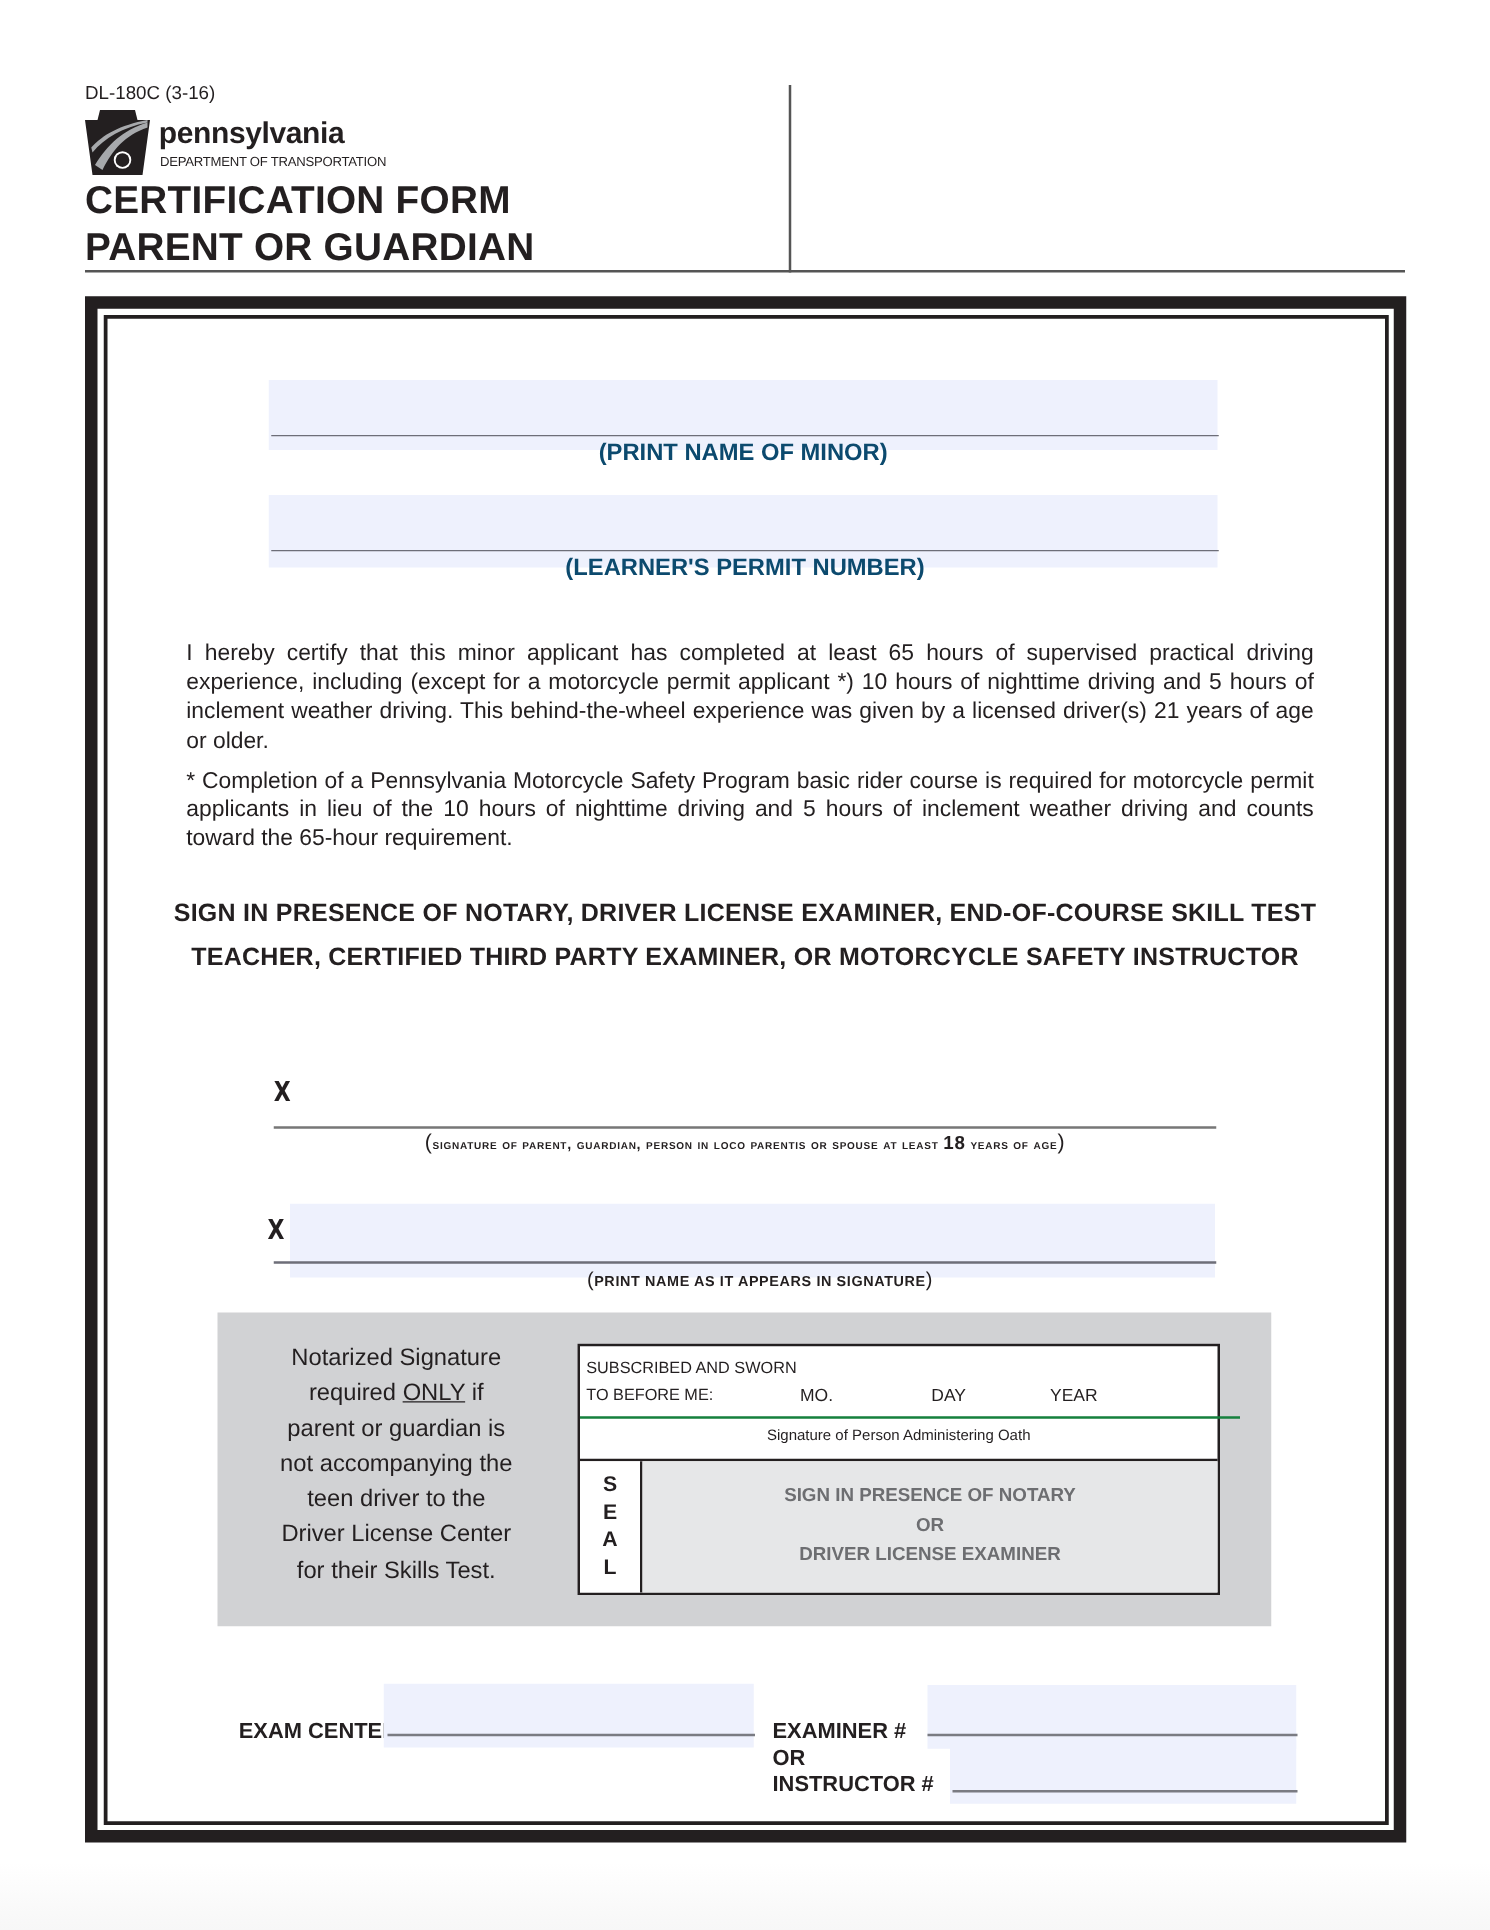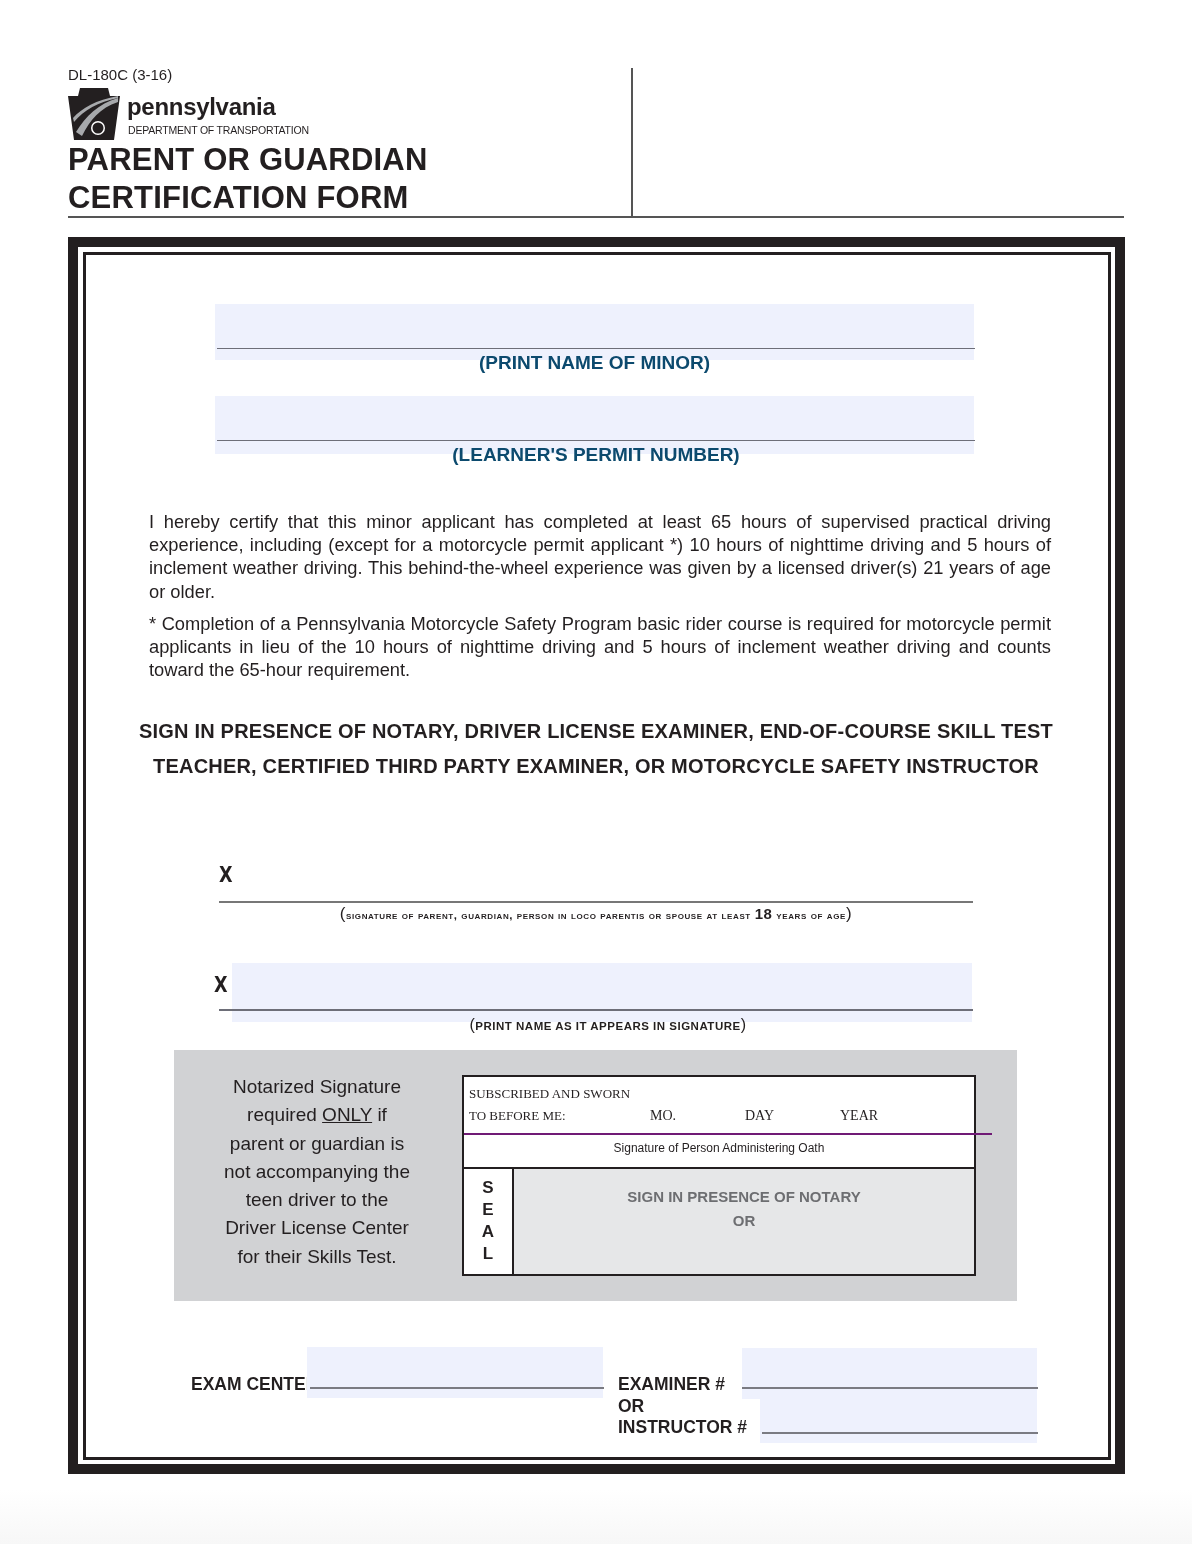--- a/index.html
+++ b/index.html
@@ -60,25 +60,25 @@
   #print-field { left: 232px; top: 963px; width: 740px; height: 59px; }
   #print-line { left: 219px; top: 1009px; width: 754px; height: 2px; background: #6d6e78; }
   #print-caption { left: 231px; top: 1016px; width: 754px; text-align: center; font-weight: bold; font-size: 11.5px; letter-spacing: 0.5px; }
   #print-caption .paren { font-size: 16px; font-weight: normal; }
 
   
   #notary-panel { left: 174px; top: 1050px; width: 843px; height: 251px; background: #d1d2d4; }
   #notary-note { left: 205px; top: 1073px; width: 224px; text-align: center; font-size: 19px; line-height: 28.3px; }
   #notary-note u { text-decoration: underline; }
   #oath-table { left: 462px; top: 1075px; width: 514px; height: 201px; border: 2px solid #231f20; background: #fff; box-sizing: border-box; }
-  #oath-row1 { left: 0; top: 0; width: 528px; height: 56px; border-bottom: 2px solid #701a75; font-family: Liberation Serif, serif; }
+  #oath-row1 { left: 0; top: 0; width: 528px; height: 56px; border-bottom: 2px solid #15803d; }
   #oath-row2 { left: 0; top: 58px; width: 510px; height: 32px; border-bottom: 2px solid #231f20; }
   #oath-sworn1 { left: 5px; top: 9px; font-size: 13px; }
   #oath-sworn2 { left: 5px; top: 31px; font-size: 13px; }
-  #oath-mo { left: 186px; top: 31px; font-size: 14px; }
+  #oath-mo { left: 176px; top: 31px; font-size: 14px; }
   #oath-day { left: 281px; top: 31px; font-size: 14px; }
   #oath-year { left: 376px; top: 31px; font-size: 14px; }
   #oath-sig-label { left: 0; top: 64px; width: 510px; text-align: center; font-size: 12px; }
   #seal-cell { left: 0; top: 92px; width: 48px; height: 105px; border-right: 2px solid #231f20; background: #fff; }
   #seal-letters { left: 0; top: 100px; width: 48px; text-align: center; font-weight: bold; font-size: 17px; line-height: 22px; }
   #seal-area { left: 50px; top: 92px; width: 460px; height: 105px; background: #e6e7e8; }
   #seal-text { left: 50px; top: 108px; width: 460px; text-align: center; font-weight: bold; font-size: 15px; line-height: 23.5px; color: #6d6e71; }
 
   
   .bottom-label { font-weight: bold; font-size: 17.5px; line-height: 21px; }
@@ -103,22 +103,22 @@
     <polygon points="0,8 10,8 12,0 40,0 42,8 52,8 46,52 6,52" fill="#231f20"></polygon>
     <path d="M8,44 C18,28 30,16 50,10 L50,14 C32,20 22,32 14,48 Z" fill="#a7a9ac"></path>
     <path d="M5,30 C14,20 28,12 50,8 L50,10 C30,14 16,22 6,34 Z" fill="#a7a9ac"></path>
     <circle cx="30" cy="40" r="7" fill="#fff"></circle>
     <circle cx="30" cy="40" r="5.5" fill="#231f20"></circle>
   </svg>
 </div>
 <div class="abs" id="brand-name">pennsylvania</div>
 <div class="abs" id="brand-sub">DEPARTMENT OF TRANSPORTATION</div>
 <div class="abs" id="form-title">
+  <div>CERTIFICATION FORM</div>
   <div>PARENT OR GUARDIAN</div>
-  <div>CERTIFICATION FORM</div>
 </div>
 <div class="abs" id="header-divider-v"></div>
 <div class="abs" id="header-divider-h"></div>
 
 <div class="abs" id="frame-outer"></div>
 <div class="abs" id="frame-inner"></div>
 
 <div class="abs field" id="minor-name-field"></div>
 <div class="abs field-line" id="minor-name-line"></div>
 <div class="abs caption-bold" id="minor-name-caption">(PRINT NAME OF MINOR)</div>
@@ -167,20 +167,21 @@
   <div class="abs" id="seal-letters">
     <div>S</div>
     <div>E</div>
     <div>A</div>
     <div>L</div>
   </div>
   <div class="abs" id="seal-area"></div>
   <div class="abs" id="seal-text">
     <div>SIGN IN PRESENCE OF NOTARY</div>
     <div>OR</div>
+    <div>DRIVER LICENSE EXAMINER</div>
   </div>
 </div>
 
 <div class="abs bottom-label" id="exam-center-label">EXAM CENTER</div>
 <div class="abs field" id="exam-center-field"></div>
 <div class="abs" id="exam-center-line"></div>
 
 <div class="abs bottom-label" id="examiner-label">EXAMINER #</div>
 <div class="abs bottom-label" id="or-label">OR</div>
 <div class="abs bottom-label" id="instructor-label">INSTRUCTOR #</div>

